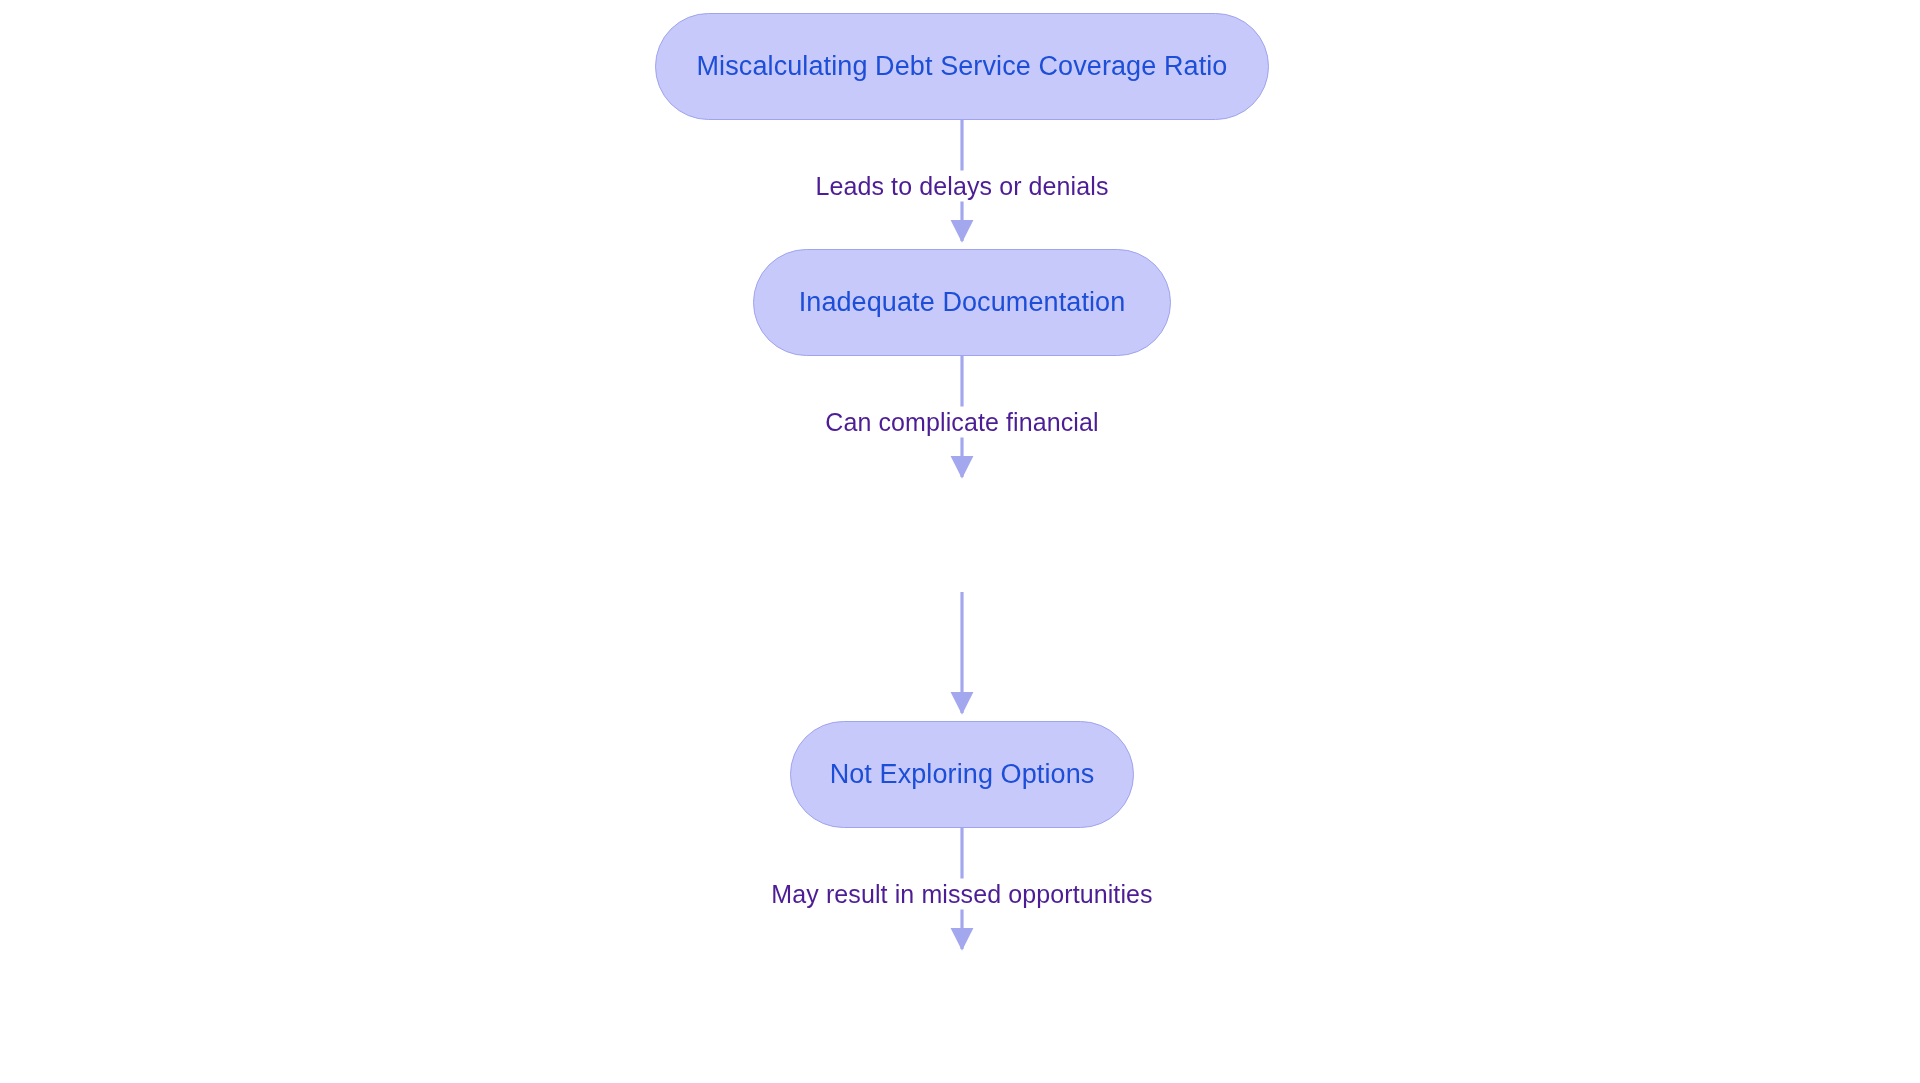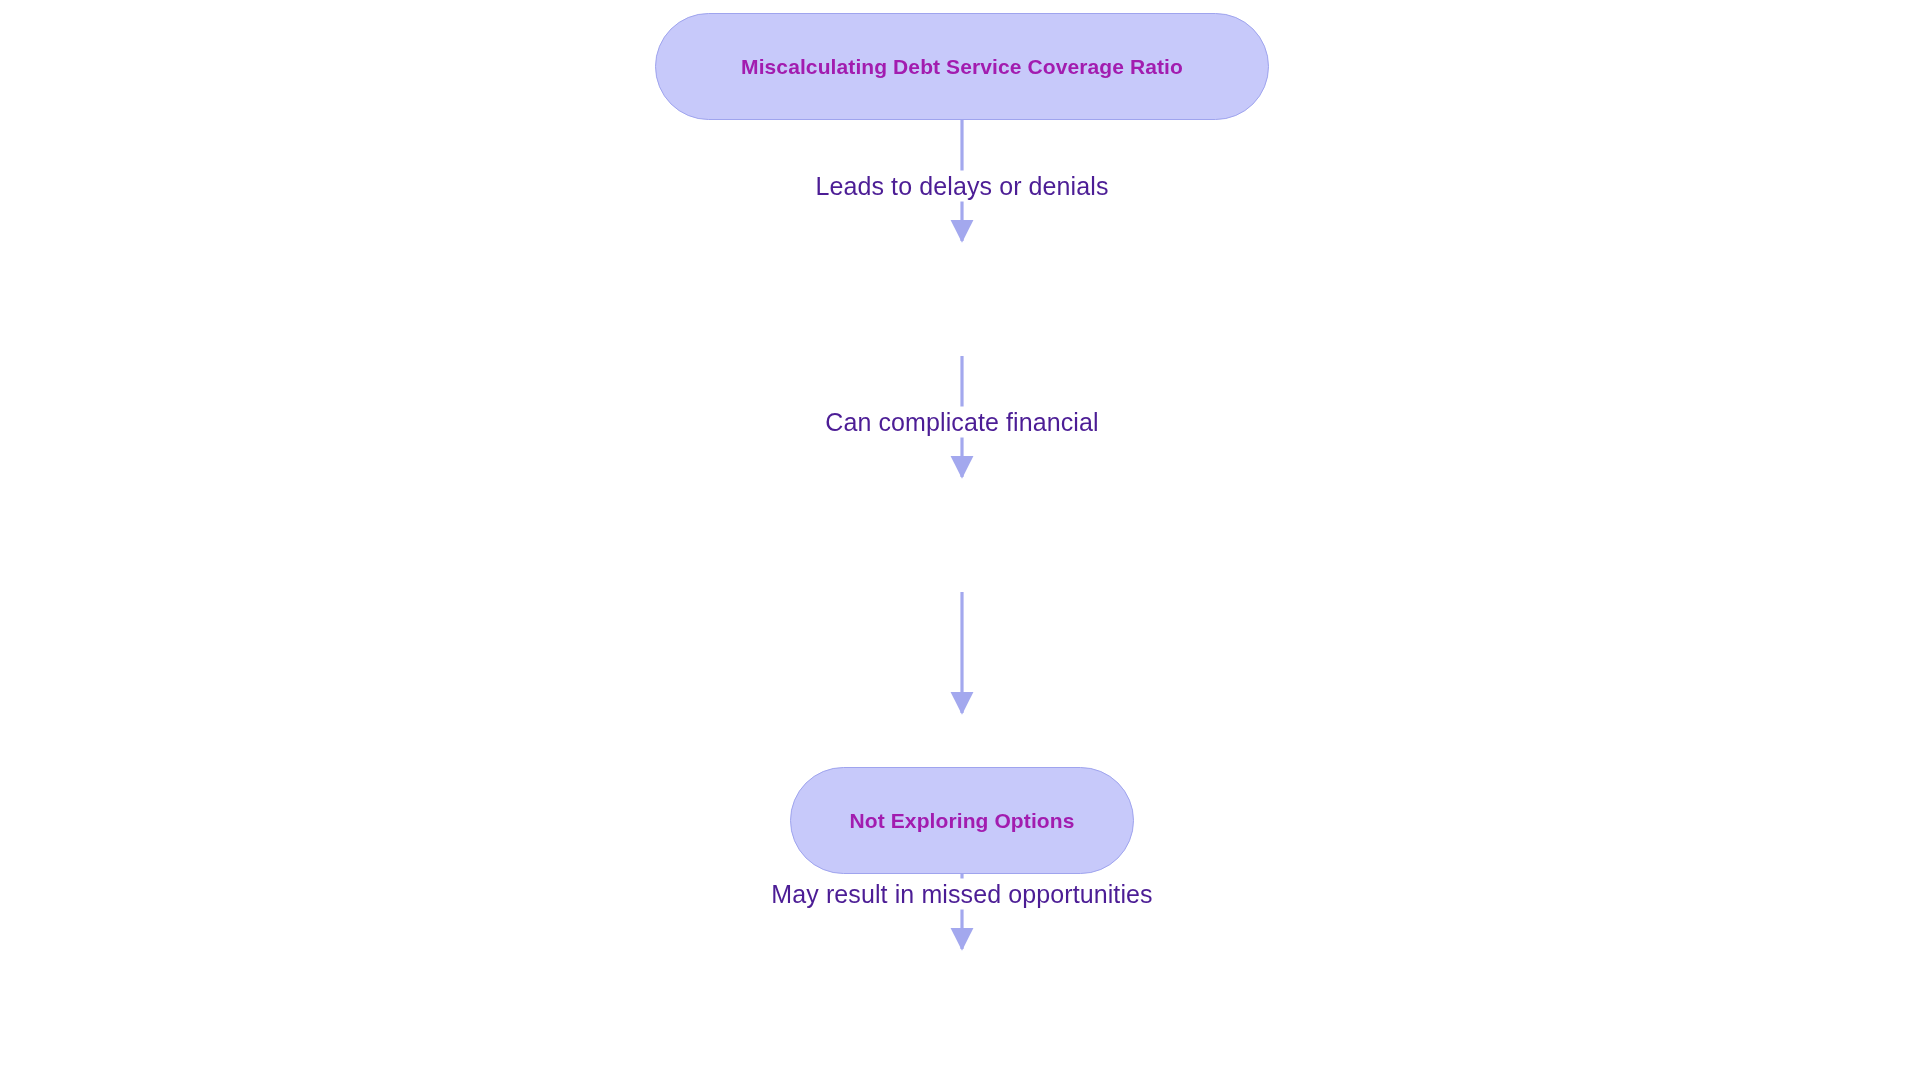--- a/index.html
+++ b/index.html
@@ -39,23 +39,23 @@
     height: 107px;
     background: #c7c9fa;
     border: 1.4px solid #9fa4ee;
     border-radius: 54px;
     display: flex;
     align-items: center;
     justify-content: center;
     z-index: 3;
   }
   .node-label {
-    color: #a21caf;
-    font-size: 21px;
-    font-weight: 700;
+    color: #1d4ed8;
+    font-size: 27px;
+    font-weight: 400;
     letter-spacing: 0.1px;
     white-space: nowrap;
     line-height: 1;
   }
 
   
   .edge-label {
     position: absolute;
     z-index: 2;
     transform: translate(-50%, -50%);
@@ -86,23 +86,26 @@
       <line x1="962" y1="356" x2="962" y2="477"></line>
       <line x1="962" y1="592" x2="962" y2="713"></line>
       <line x1="962" y1="828" x2="962" y2="949"></line>
     </g>
   </svg>
 
   <div class="node" style="left:655px; top:13px; width:614px;">
     <span class="node-label">Miscalculating Debt Service Coverage Ratio</span>
   </div>
 
+  <div class="node" style="left:753px; top:249px; width:418px;">
+    <span class="node-label">Inadequate Documentation</span>
+  </div>
 
 
-  <div class="node" style="left:790px; top:721px; width:344px;margin-top:46px;">
+  <div class="node" style="left:790px; top:721px; width:344px;">
     <span class="node-label">Not Exploring Options</span>
   </div>
 
 
   <div class="edge-label" style="left:962px; top:186px;">Leads to delays or denials</div>
 
   <div class="edge-label" style="left:962px; top:422px;">Can complicate financial</div>
 
 
   <div class="edge-label" style="left:962px; top:894px;">May result in missed opportunities</div>

